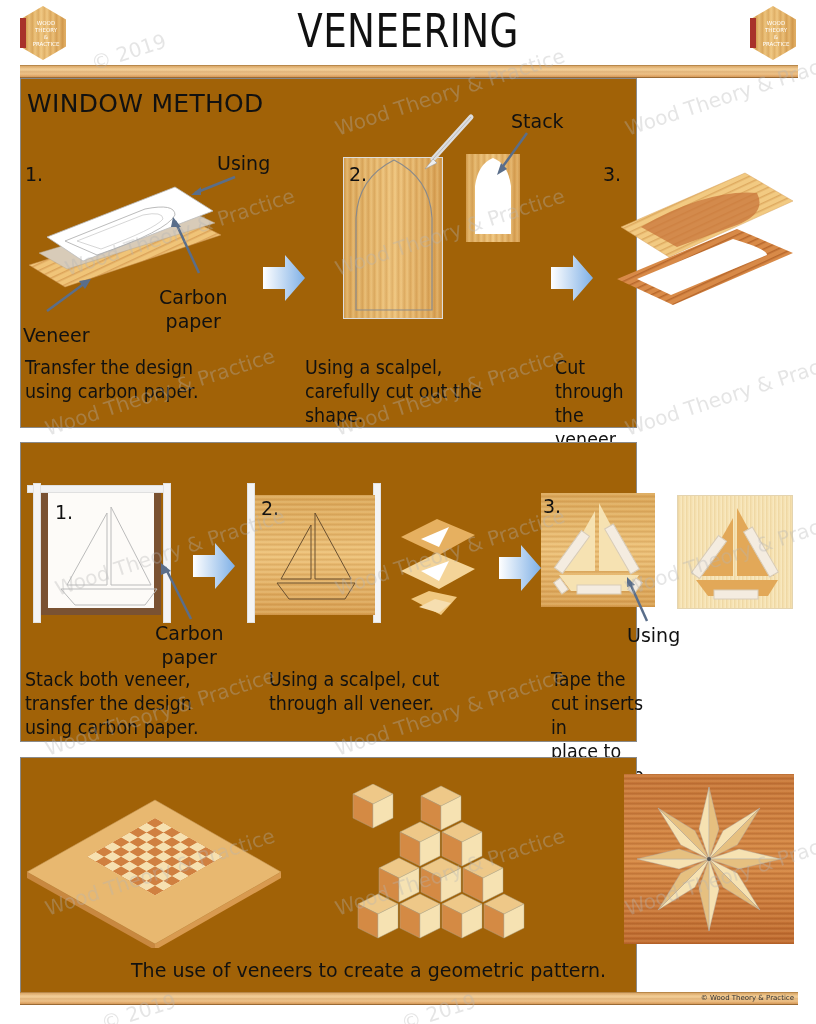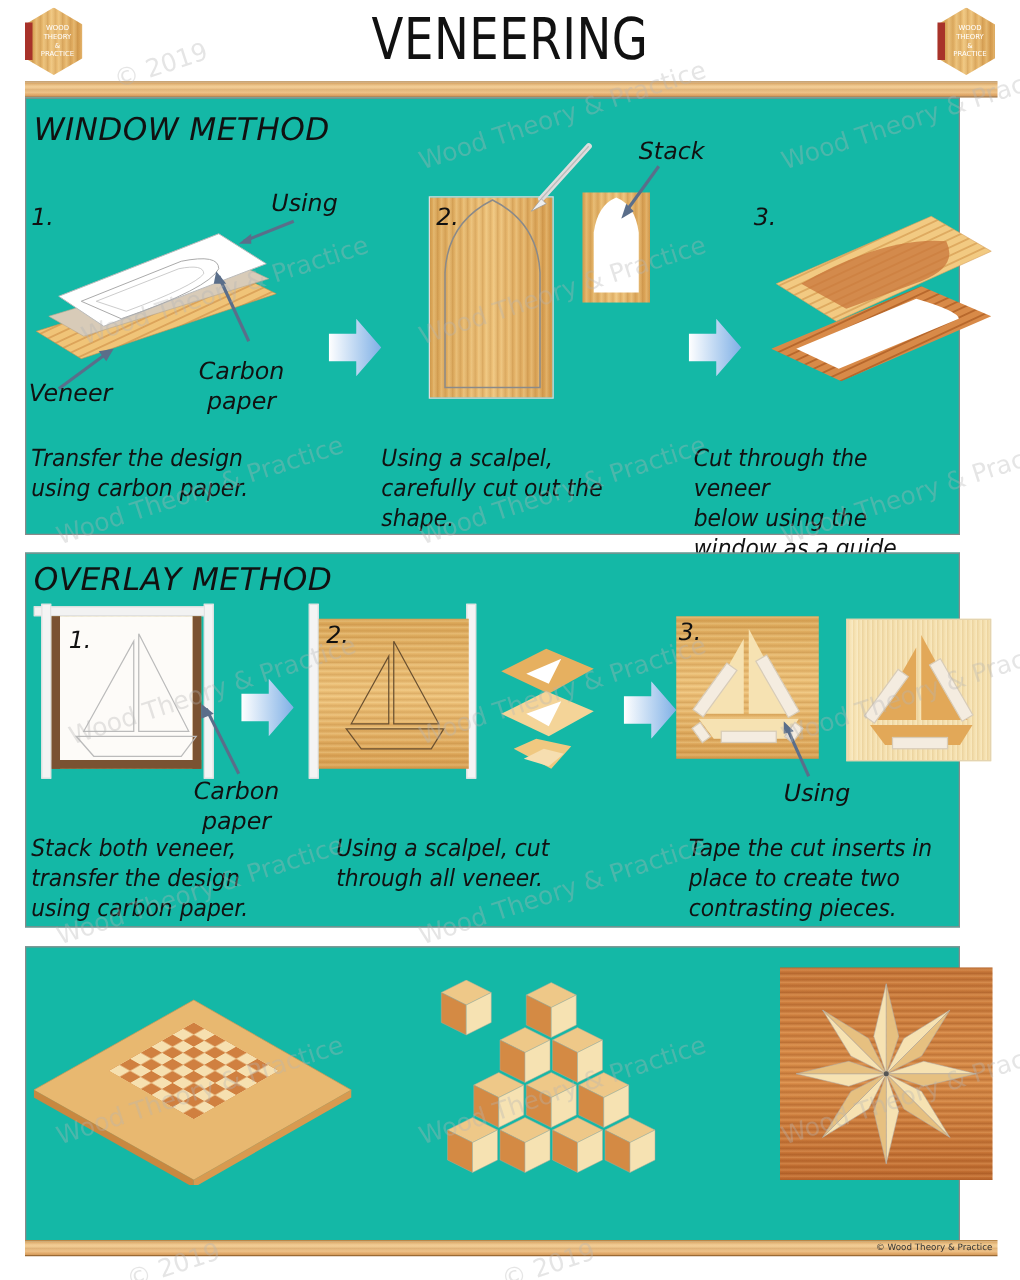--- a/index.html
+++ b/index.html
@@ -44,21 +44,21 @@
   }
   .logo .stripe { position: absolute; left: 0; top: 12px; width: 6px; height: 30px; background: #a8322a; }
   .logo .txt {
     position: absolute; left: 8px; right: 2px; top: 14px; font-size: 5.5px; line-height: 7px;
     color: #fff; text-align: center; font-family: "DejaVu Sans", sans-serif;
   }
 
   .plank { position: absolute; left: 20px; width: 778px; height: 13px; border-top: 1px solid #b8884a; border-bottom: 1px solid #9a6a34; }
 
   .section {
-    position: absolute; left: 20px; width: 748px; border: 1.5px solid #8a8a8a; background: #14b8a6; font-style: italic;
+    position: absolute; left: 20px; width: 617px; border: 1.5px solid #8a8a8a; background: #a16207;
   }
   .section-title {
     position: absolute; left: 6px; font-size: 25px; font-family: "DejaVu Sans", sans-serif; color: #111;
     letter-spacing: 0.3px;
   }
   .step-num { position: absolute; font-size: 19px; color: #111; }
   .label { position: absolute; font-size: 19px; color: #111; line-height: 24px; }
   .caption {
     position: absolute; font-size: 19px; line-height: 24px; color: #111; white-space: pre-line;
     font-family: "DejaVu Sans", sans-serif; transform-origin: left top; transform: scaleX(0.92);
@@ -128,21 +128,21 @@
   <svg class="pointer" style="left:148px; top:138px;" width="40" height="60">
       <line x1="6" y1="4" x2="30" y2="56" stroke="#5a6e8a" stroke-width="2.5"></line>
       <polygon points="4,0 12,10 2,10" fill="#5a6e8a"></polygon>
     </svg>
   <div class="label" style="left:138px; top:206px; white-space:pre-line; text-align:center;">Carbon
 paper</div>
   <svg class="pointer" style="left:22px; top:196px;" width="50" height="40">
       <line x1="4" y1="36" x2="42" y2="8" stroke="#5a6e8a" stroke-width="2.5"></line>
       <polygon points="48,4 36,6 42,14" fill="#5a6e8a"></polygon>
     </svg>
-  <div class="label" style="left:2px; top:224px;">Veneer</div>
+  <div class="label" style="left:2px; top:244px;">Veneer</div>
 
   <div class="arrow" style="left:242px; top:176px;">
     <svg viewBox="0 0 42 46">
         <defs>
           <linearGradient id="arrG" x1="0" x2="1">
             <stop offset="0" stop-color="#ffffff"></stop>
             <stop offset="1" stop-color="#7fb0e6"></stop>
           </linearGradient>
         </defs>
         <polygon points="0,12 22,12 22,0 42,23 22,46 22,34 0,34" fill="url(#arrG)"></polygon>
@@ -199,21 +199,20 @@
 using carbon paper.</div>
   <div class="caption" style="left:284px; top:276px;">Using a scalpel,
 carefully cut out the
 shape.</div>
   <div class="caption" style="left:534px; top:276px;">Cut through the veneer
 below using the
 window as a guide.</div>
 </div>
 
 <div class="section" style="top:442px; height:300px;">
-  <div class="section-title" style="top:6px;">OVERLAY METHOD</div>
 
   <div style="position:absolute; left:6px; top:42px; width:140px; height:8px; background:#f2f2f2; border:1px solid #e0e0e0;"></div>
   <div class="wood-v" style="position:absolute; left:20px; top:50px; width:120px; height:122px;">
     <div style="position:absolute; left:0; top:0; right:0; bottom:0; border:7px solid #7a5232; border-top:0;"></div>
     <div style="position:absolute; left:7px; top:0; right:7px; bottom:7px; background:#fdfbf8;"></div>
     <svg width="120" height="122" viewBox="0 0 120 122" style="position:absolute; left:0; top:0;">
       <polygon points="66,20 66,92 26,92" fill="none" stroke="#bbb" stroke-width="1"></polygon>
       <polygon points="70,14 70,92 110,92" fill="none" stroke="#bbb" stroke-width="1"></polygon>
       <polygon points="20,96 116,96 104,112 34,112" fill="none" stroke="#bbb" stroke-width="1"></polygon>
     </svg>
@@ -348,20 +347,21 @@
         <use href="#pt" transform="rotate(135)"></use>
         <use href="#pt" transform="rotate(180)"></use>
         <use href="#pt" transform="rotate(225)"></use>
         <use href="#pt" transform="rotate(270)"></use>
         <use href="#pt" transform="rotate(315)"></use>
         <circle r="2" fill="#555"></circle>
       </g>
     </svg>
   </div>
 
+  <div class="caption" style="left:110px; top:200px; transform:none;">The use of veneers to create a geometric pattern.</div>
 </div>
 
 <div class="plank wood" style="top:992px;"></div>
 <div class="footer-credit">© Wood Theory &amp; Practice</div>
 
 <div class="watermark" style="left:90px; top:40px;"><span>© 2019</span></div>
 <div class="watermark" style="left:330px; top:80px;"><span>Wood Theory &amp; Practice</span></div>
 <div class="watermark" style="left:620px; top:80px;"><span>Wood Theory &amp; Practice</span></div>
 <div class="watermark" style="left:60px; top:220px;"><span>Wood Theory &amp; Practice</span></div>
 <div class="watermark" style="left:330px; top:220px;"><span>Wood Theory &amp; Practice</span></div>

